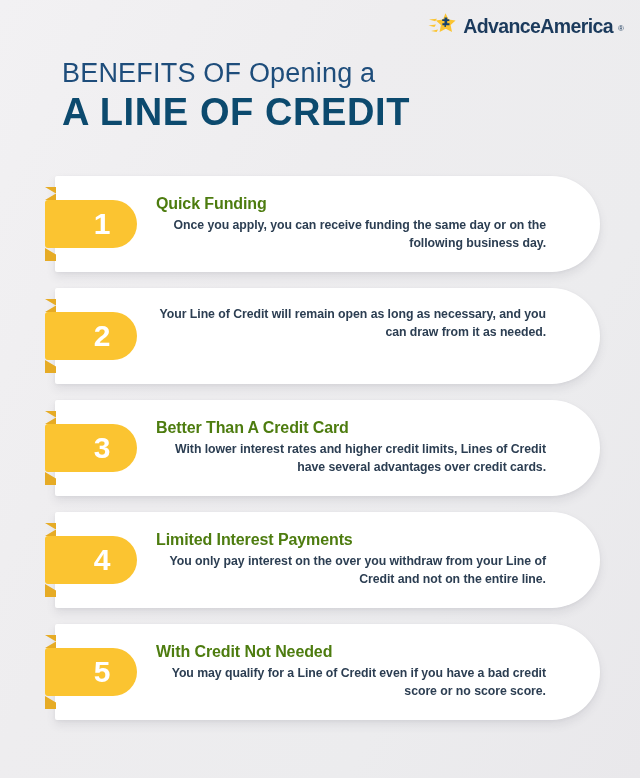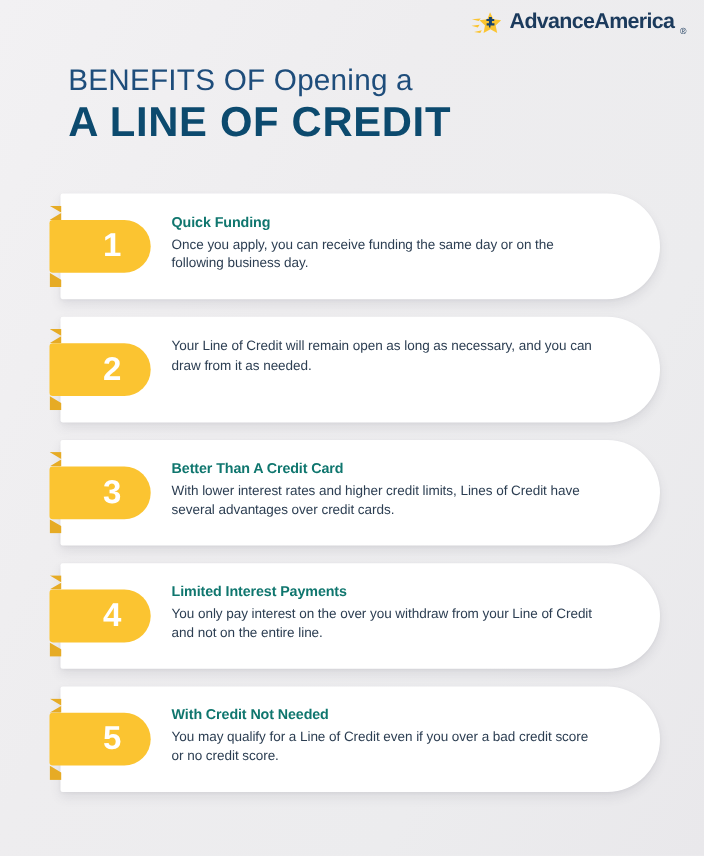--- a/index.html
+++ b/index.html
@@ -31,21 +31,21 @@
     width: 640px;
     height: 778px;
   }
 
   
   .logo {
     position: absolute;
     top: 10px;
     right: 16px;
     display: flex;
-    align-items: flex-start;
+    align-items: flex-end;
     gap: 5px;
     height: 26px;
   }
   .logo-mark {
     width: 30px;
     height: 24px;
     display: block;
   }
   .logo-text {
     font-size: 19.5px;
@@ -160,33 +160,34 @@
 
   
   .card-text {
     position: absolute;
     left: 156px;
     top: 18px;
     width: 390px;
     z-index: 2;
   }
   .card-title {
-    font-size: 13px;
-    font-weight: bold;
-    color: #0f766e;
+    font-size: 16px;
+    font-weight: bold;
+    color: #4d7c0f;
     letter-spacing: -0.1px;
     line-height: 1.2;
     margin-bottom: 4px;
   }
   .card-desc {
     font-size: 12.3px;
-    font-weight: 400;
+    font-weight: 700;
     color: #2c3e52;
     line-height: 1.45;
     letter-spacing: -0.05px;
+    text-align: right;
   }
 </style>
 </head>
 <body>
 
 <div class="bg-wash"></div>
 
 <div class="page">
 
   <div class="logo">
@@ -271,18 +272,18 @@
       <div class="card"></div>
       <div class="badge">
         <div class="badge-tail-top"></div>
         <div class="badge-tail-bottom"></div>
         <div class="badge-body">
           <span class="badge-num">5</span>
         </div>
       </div>
       <div class="card-text">
         <div class="card-title">With Credit Not Needed</div>
-        <div class="card-desc">You may qualify for a Line of Credit even if you over a bad credit score or no credit score.</div>
+        <div class="card-desc">You may qualify for a Line of Credit even if you have a bad credit score or no score score.</div>
       </div>
     </div>
 
   </div>
 </div>
 
 </body></html>

